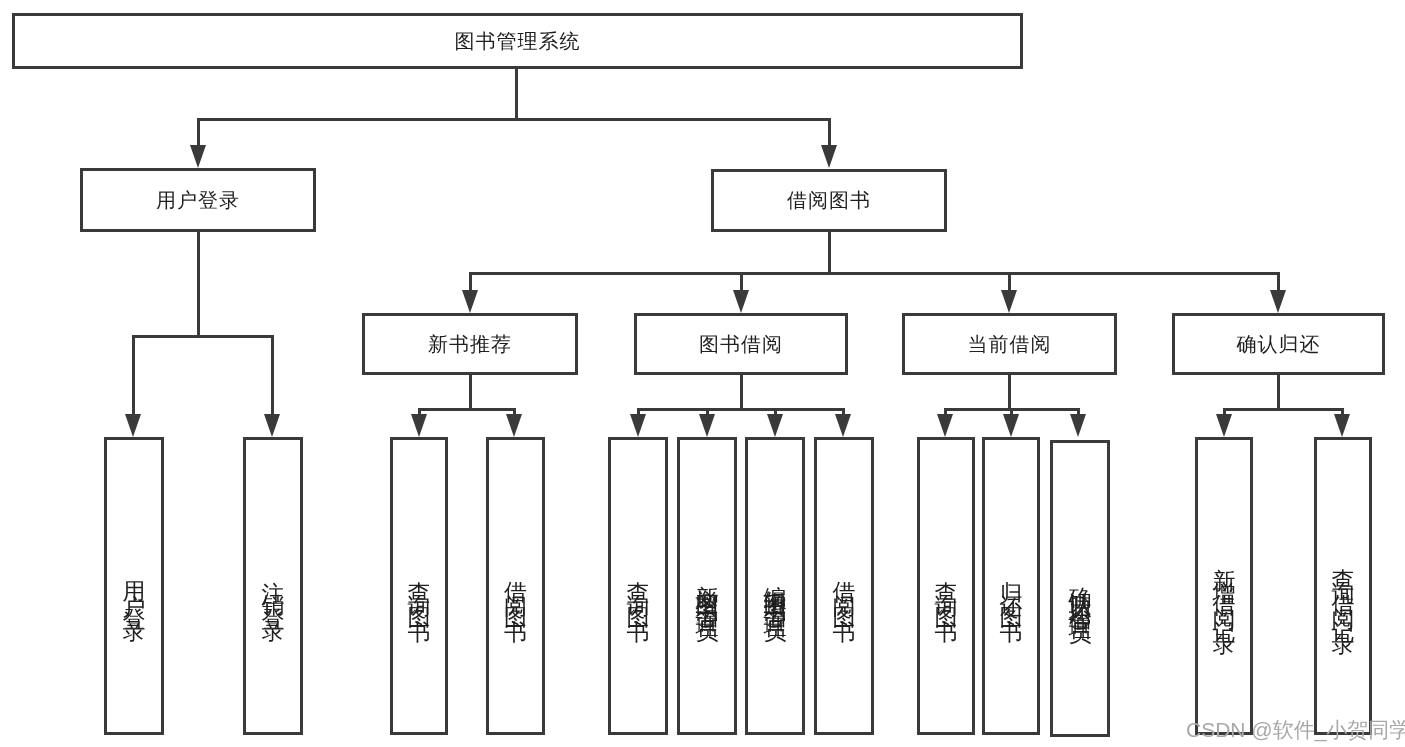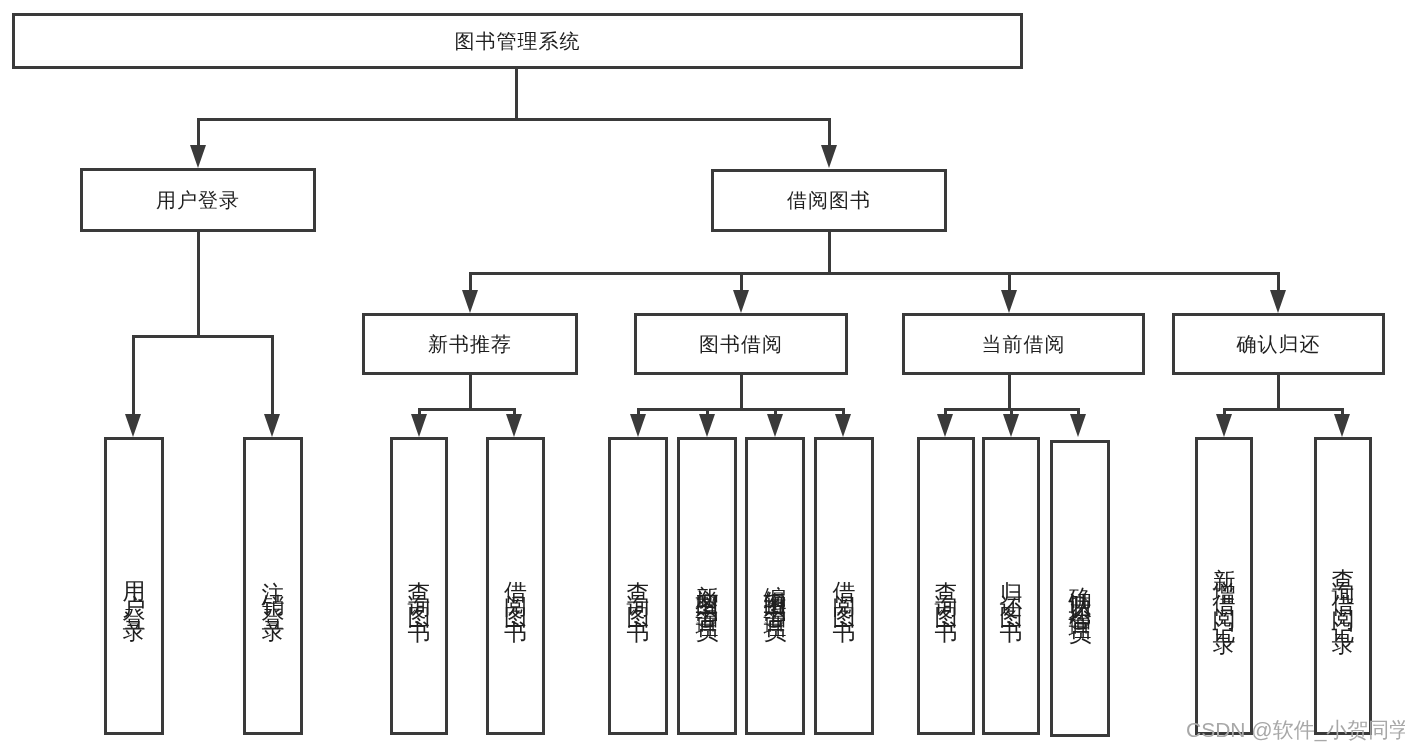--- a/index.html
+++ b/index.html
@@ -99,21 +99,21 @@
   <div class="arrowhead" style="left:1001px;top:290px;"></div>
   <div class="vline" style="left:1277px;top:272px;height:21px;"></div>
   <div class="arrowhead" style="left:1270px;top:290px;"></div>
 
   <div class="node" style="left:362px;top:313px;width:216px;height:62px;">
     <span>新书推荐</span>
   </div>
   <div class="node" style="left:634px;top:313px;width:214px;height:62px;">
     <span>图书借阅</span>
   </div>
-  <div class="node" style="left:902px;top:313px;width:243px;height:62px;">
+  <div class="node" style="left:902px;top:313px;width:215px;height:62px;">
     <span>当前借阅</span>
   </div>
   <div class="node" style="left:1172px;top:313px;width:213px;height:62px;">
     <span>确认归还</span>
   </div>
 
   <div class="vline" style="left:469px;top:375px;height:33px;"></div>
   <div class="hline" style="left:418px;top:408px;width:98px;"></div>
   <div class="vline" style="left:418px;top:408px;height:9px;"></div>
   <div class="arrowhead" style="left:411px;top:414px;"></div>

